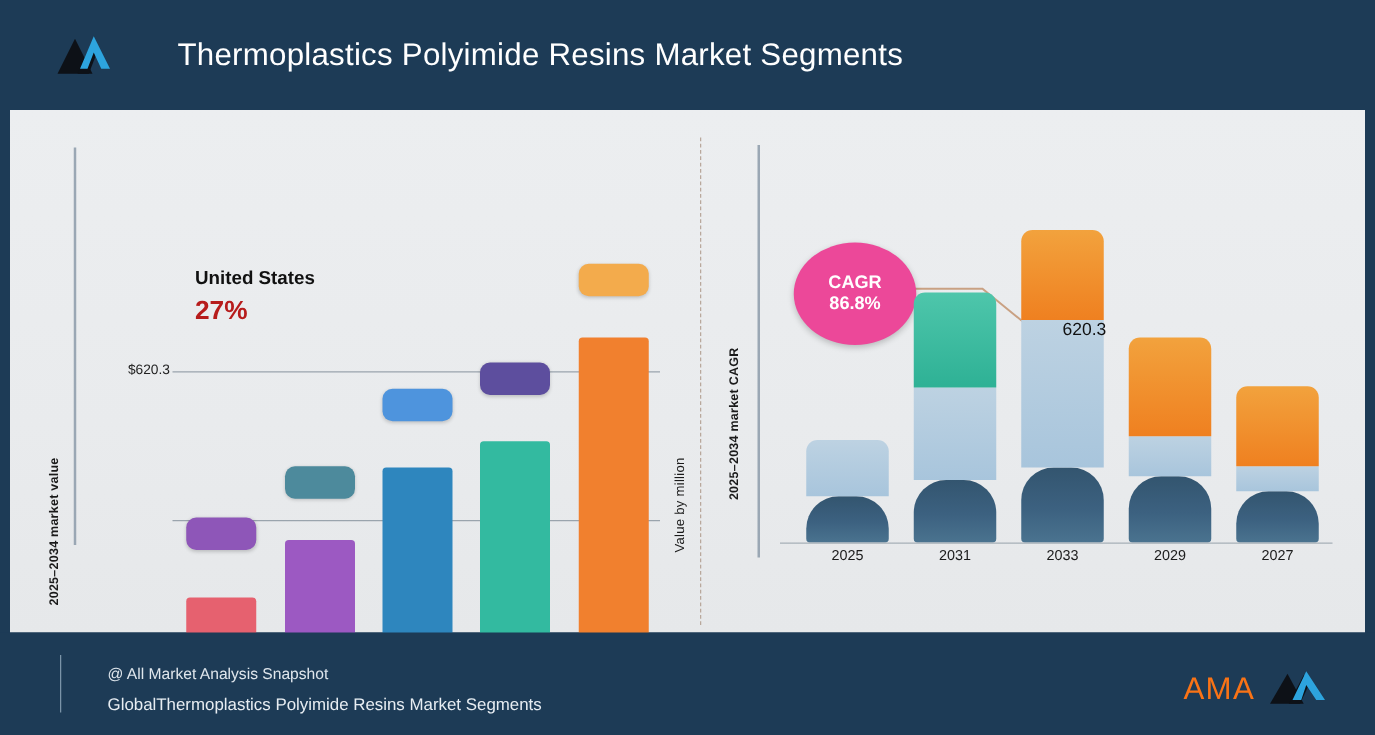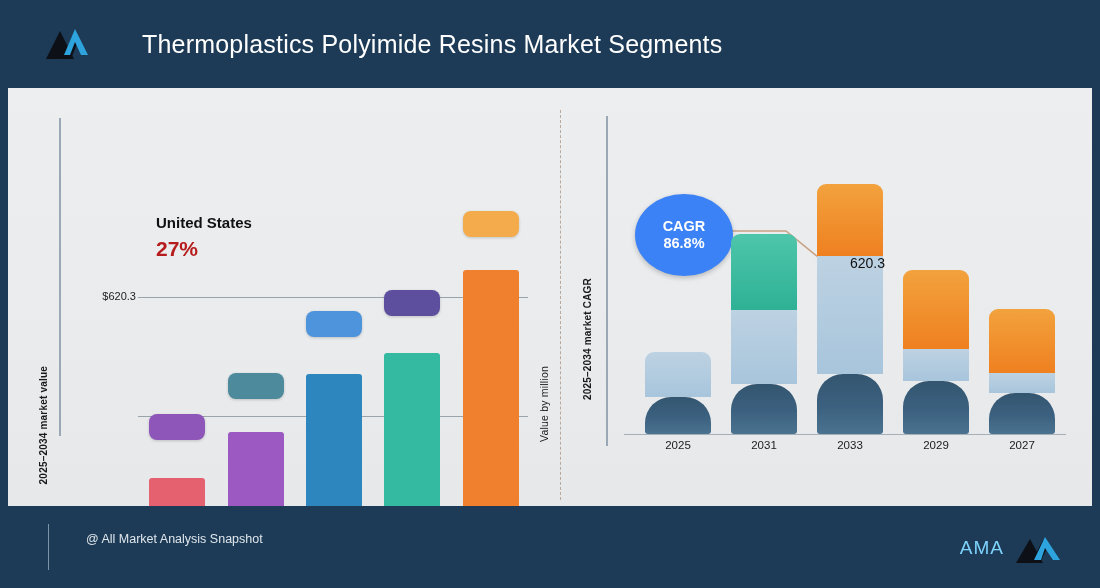--- a/index.html
+++ b/index.html
@@ -91,21 +91,21 @@
   .r-title{
     position:absolute; left:0; top:34px; width:532px; text-align:center;
     font-size:19px; font-weight:700; color:#111;
   }
   .r-sub{
     position:absolute; left:0; top:67px; width:532px; text-align:center;
     font-size:13.5px; font-weight:700; color:#111;
   }
   .cagr-bubble{
     position:absolute; left:75px; top:106px; width:98px; height:82px;
-    border-radius:50%; background:#3b82f6; color:#fff;
+    border-radius:50%; background:#ec4899; color:#fff;
     display:flex; flex-direction:column; align-items:center; justify-content:center;
     font-weight:700; line-height:1.18; font-size:14.5px;
     box-shadow:0 2px 5px rgba(0,0,0,.22);
   }
   .r-bars{ position:absolute; left:75px; top:90px; width:430px; height:256px; }
   .rbar{ position:absolute; bottom:0; }
   .rseg{ position:absolute; left:0; width:100%; }
   .rseg-top{ border-radius:9px 9px 0 0; }
   .rseg-bot{ border-radius:0 0 3px 3px; }
   .r-baseline{
@@ -125,22 +125,22 @@
   .footer-rule{
     position:absolute; left:48px; top:18px; width:1px; height:46px; background:#7b94a8;
   }
   .footer-l1{
     position:absolute; left:86px; top:26px; color:#dfe6ec; font-size:12.5px;
   }
   .footer-l2{
     position:absolute; left:86px; top:50px; color:#e7edf2; font-size:13.5px;
   }
   .footer-brand{
-    position:absolute; right:96px; top:31px; color:#7dd3fc;
-    font-size:19px; letter-spacing:1px;
+    position:absolute; right:96px; top:31px; color:#f97316;
+    font-size:25px; letter-spacing:1px;
   }
   .footer-logo{ position:absolute; right:36px; top:28px; width:50px; height:32px; }
 </style>
 </head>
 <body>
 
 <div class="header">
   <div class="logo-mark">
     <svg viewBox="0 0 48 38" width="48" height="38">
       <path d="M2 34 L16 6 L30 34 Z" fill="#0d1117"></path>
@@ -250,20 +250,21 @@
       <div class="r-xlab" style="left: 301px;">2029</div>
       <div class="r-xlab" style="left: 387px;">2027</div>
     </div>
 
   <div class="r-datalabel" style="left:290px;top:167px">620.3</div>
 </div>
 
 <div class="footer">
   <div class="footer-rule"></div>
   <div class="footer-l1">@ All Market Analysis Snapshot</div>
+  <div class="footer-l2">GlobalThermoplastics Polyimide Resins Market Segments</div>
   <div class="footer-brand">AMA</div>
   <div class="footer-logo">
     <svg viewBox="0 0 50 32" width="50" height="32">
       <path d="M2 29 L16 5 L29 29 Z" fill="#0d1117"></path>
       <path d="M17 29 L29 6 L33 14 L26 29 Z" fill="#0d1117"></path>
       <path d="M20 26 L31 3 L46 26 L39 26 L31 14 L27 26 Z" fill="#2da4de"></path>
     </svg>
   </div>
 </div>
 

